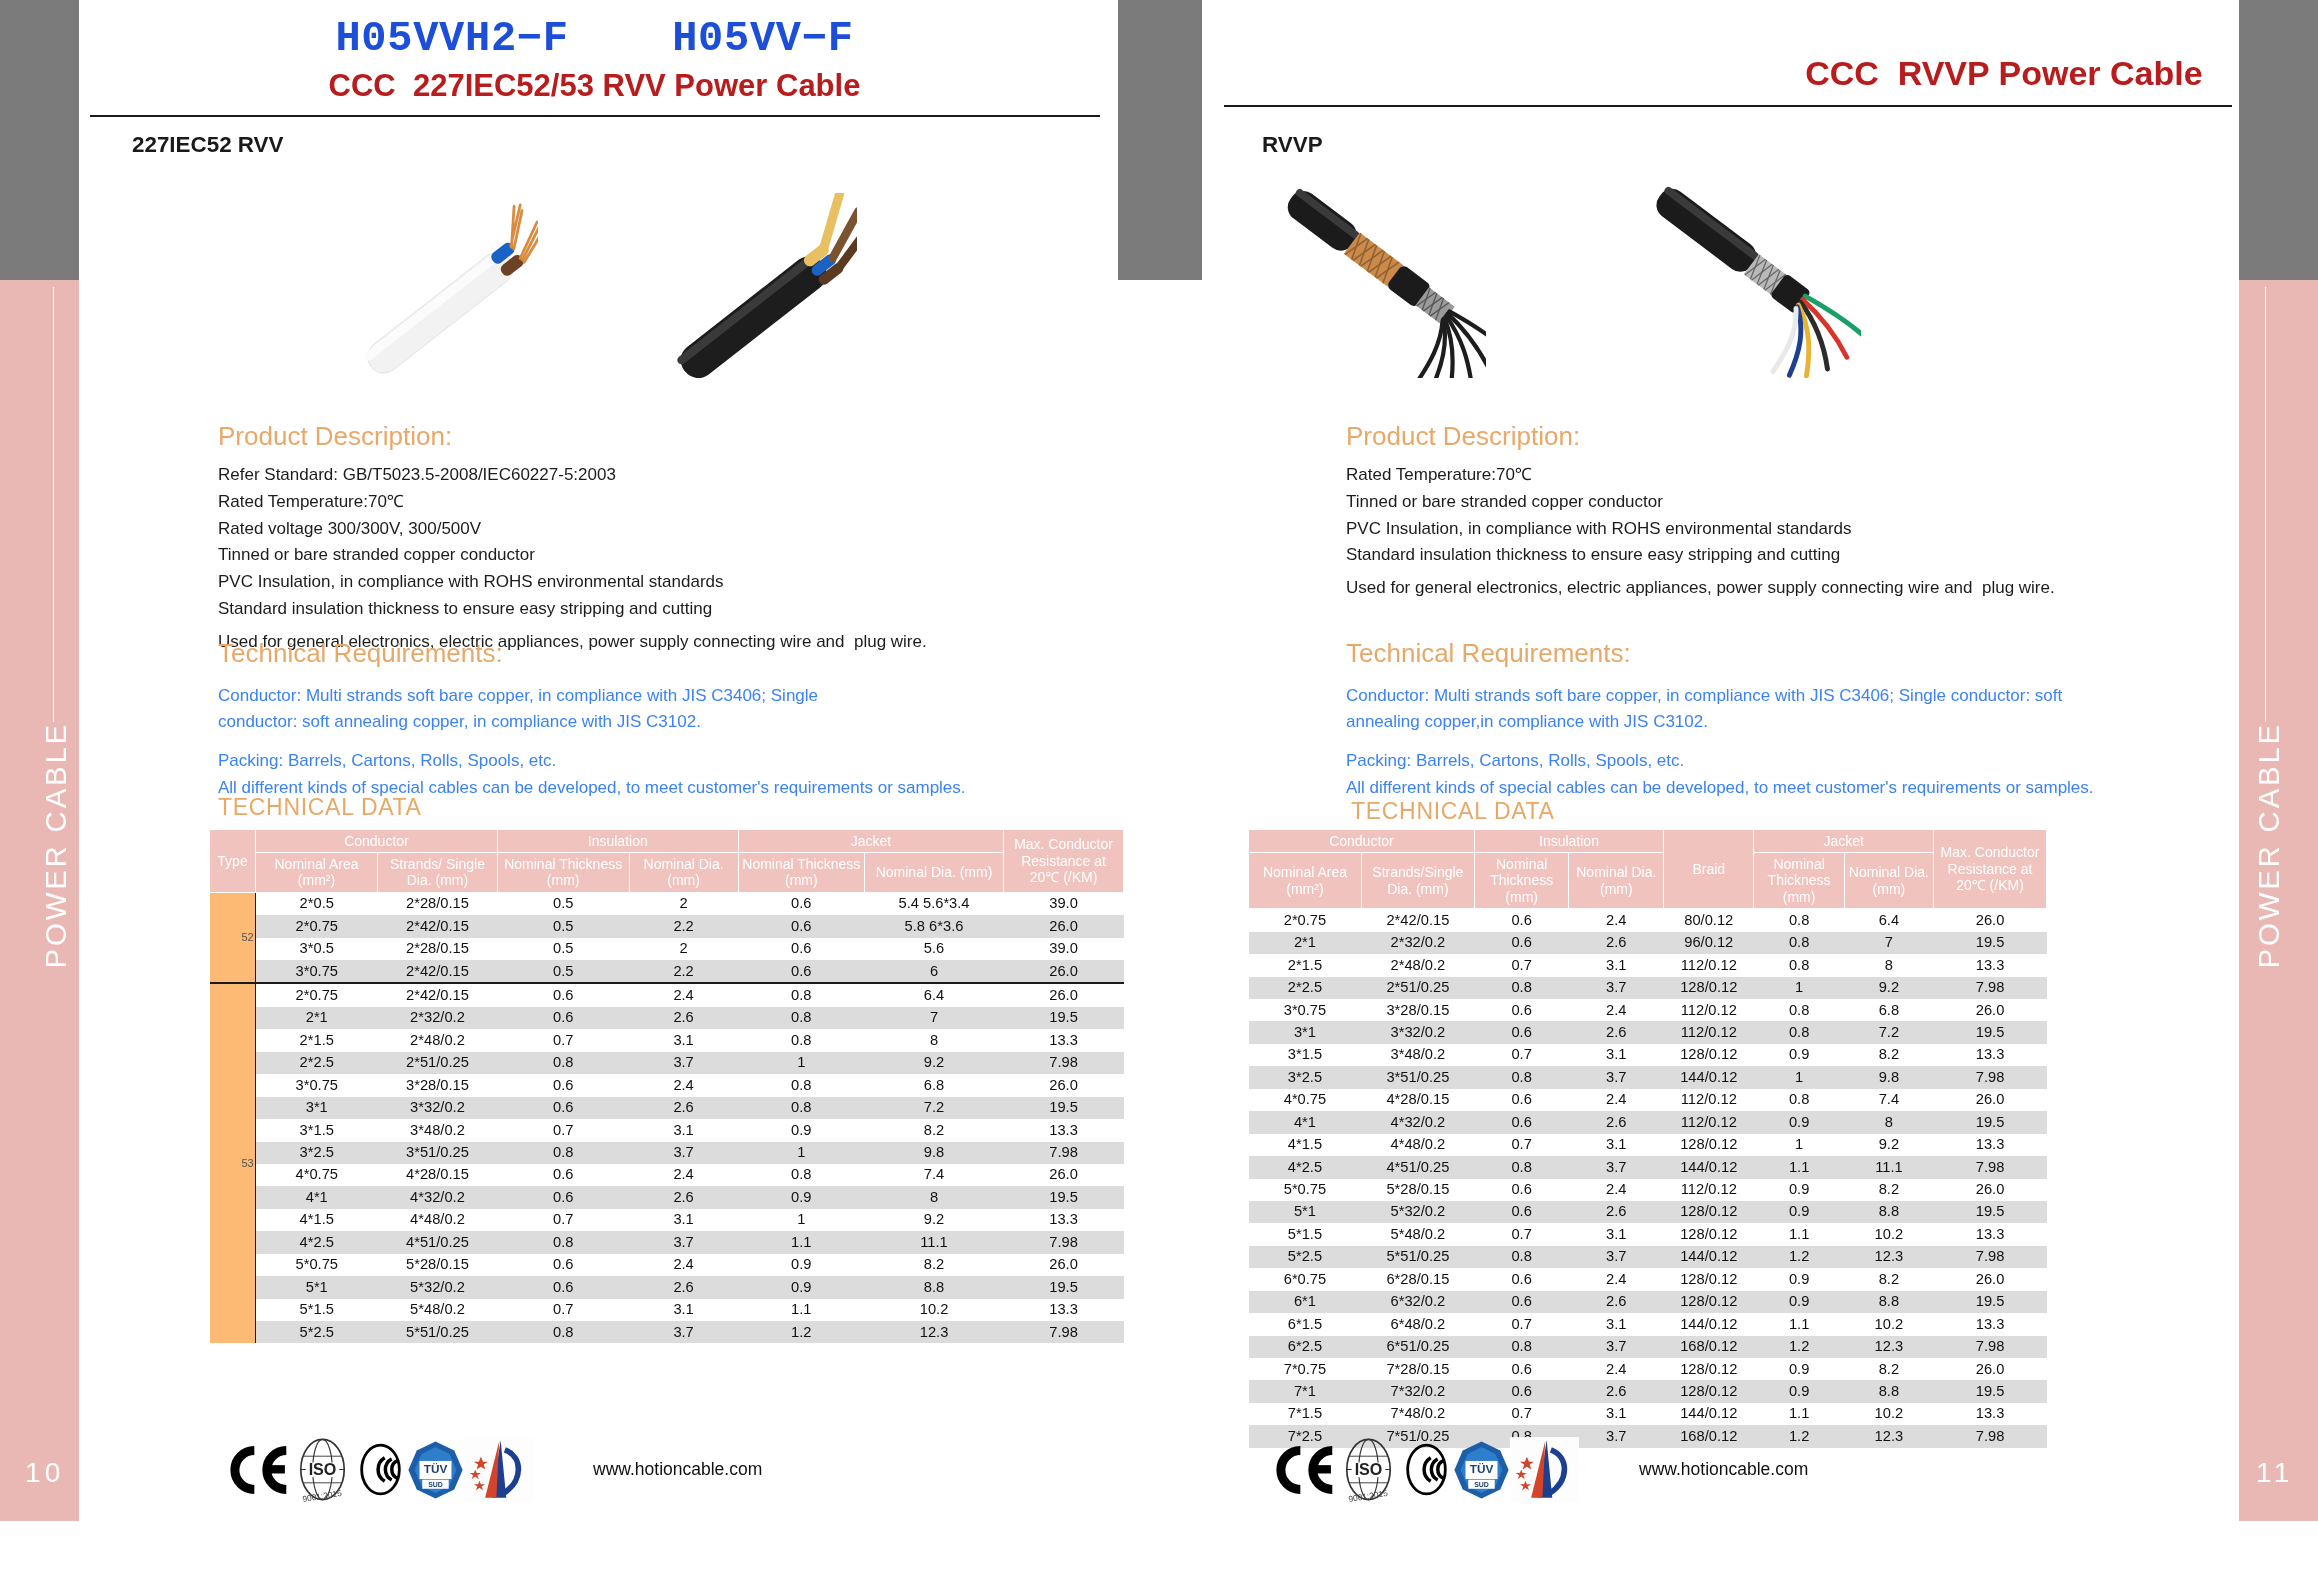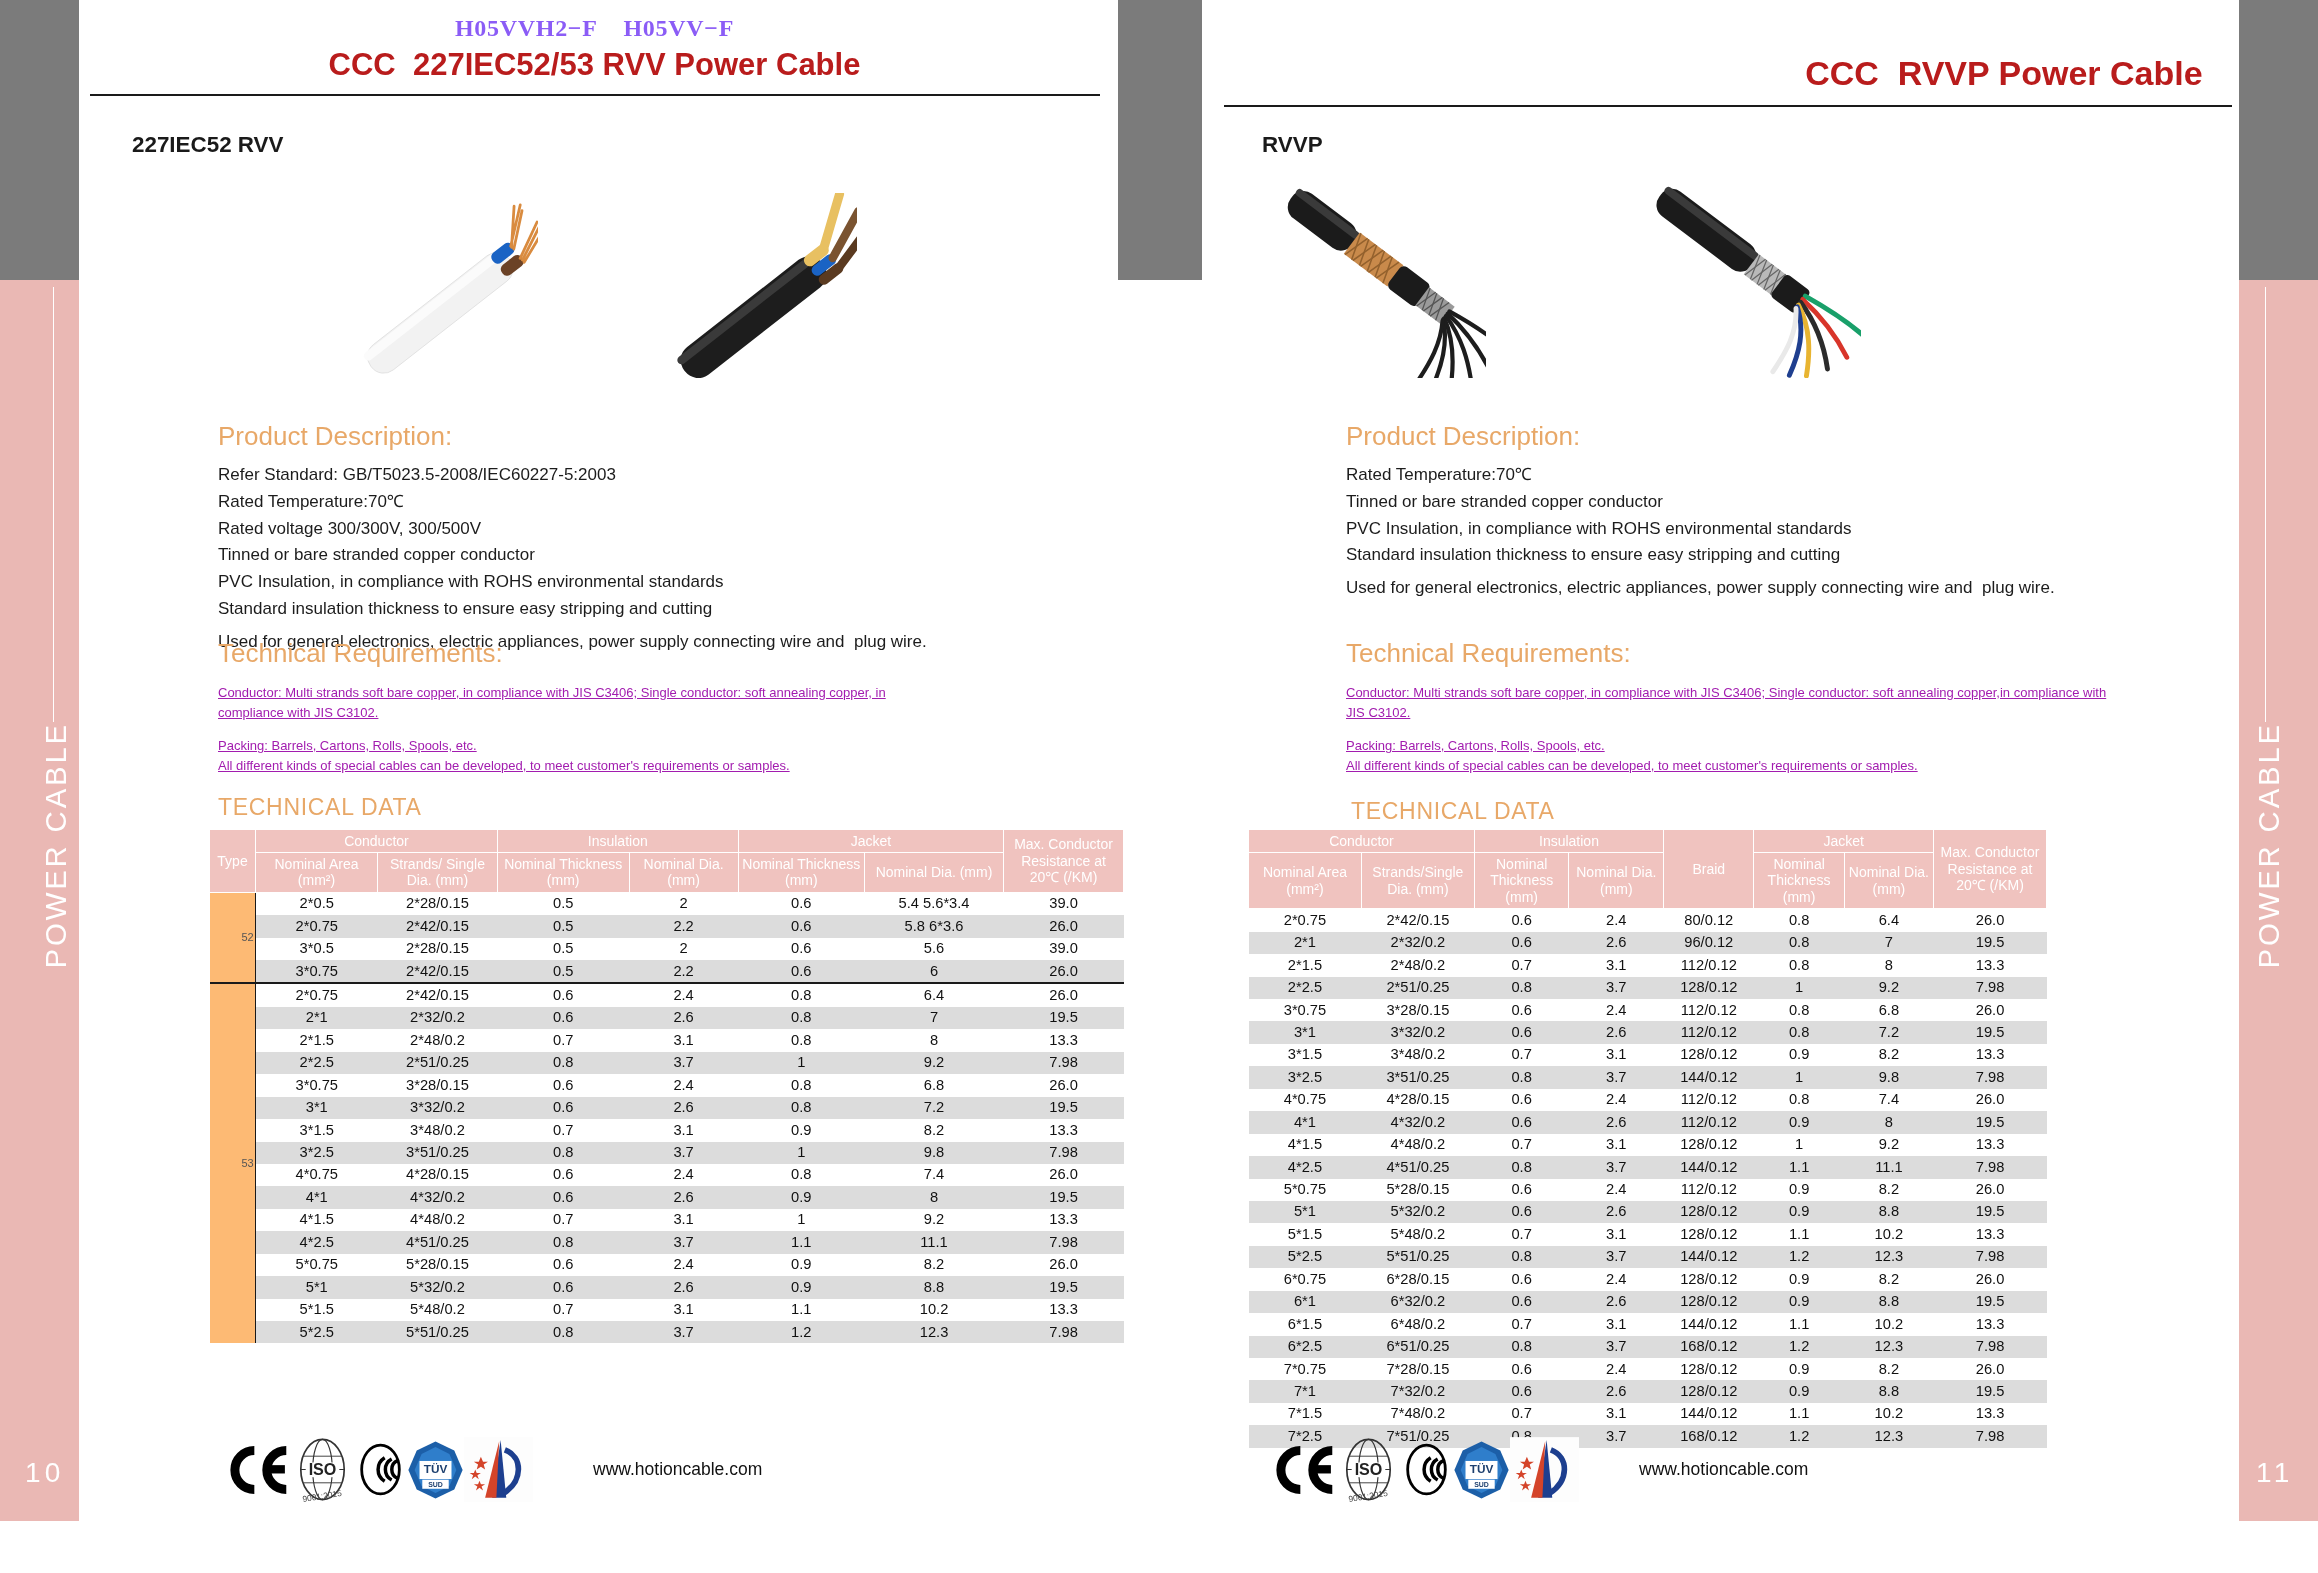--- a/index.html
+++ b/index.html
@@ -42,22 +42,22 @@
   }
   .page-num-left  { left:25px;   top:1457px; }
   .page-num-right { left:2256px; top:1457px; }
 
   
   .page { position:absolute; top:0; height:1573px; background:#fff; }
   .page-left  { left:79px;  width:1039px; }
   .page-right { left:1202px; width:1037px; }
   .hdr-title-group { text-align:center; }
   .hdr-line1 {
-    font-size:24px; font-weight:bold; color:#8b5cf6;
-    font-family:Liberation Serif, serif;
+    font-size:42px; font-weight:bold; color:#1d4ed8;
+    font-family:Liberation Mono, monospace;
     letter-spacing:0.7px; white-space:pre;
   }
   .hdr-line2 {
     font-size:31px; font-weight:bold; color:#b91c1c; margin-top:4.2px;
     font-family:"Liberation Sans Narrow","Liberation Sans",sans-serif;
     white-space:pre;
   }
   .hdr-rule { border-bottom:2.8px solid #1a1a1a; }
 
   .sku {
@@ -70,21 +70,21 @@
     font-family:"Liberation Sans","Liberation Sans",sans-serif;
   }
   .tech-data-head {
     color:#e8a868; font-size:23px; letter-spacing:0.7px;
   }
   .body-line {
     font-size:17px; color:#1c1c1c; line-height:1.58;
     white-space:pre-wrap;
   }
   .body-para {
-    font-size:13px; color:#a21caf; line-height:1.55;text-decoration:underline;
+    font-size:17px; color:#3b82f6; line-height:1.55;
   }
 
   
   table.spec {
     border-collapse:collapse; width:100%;
     font-size:14px; color:#111; table-layout:fixed;
   }
   table.spec th {
     background:#f0c3bf; color:#ffffff; font-weight:400;
     border:1.4px solid #ffffff; padding:2.8px 1.4px; line-height:1.18;

